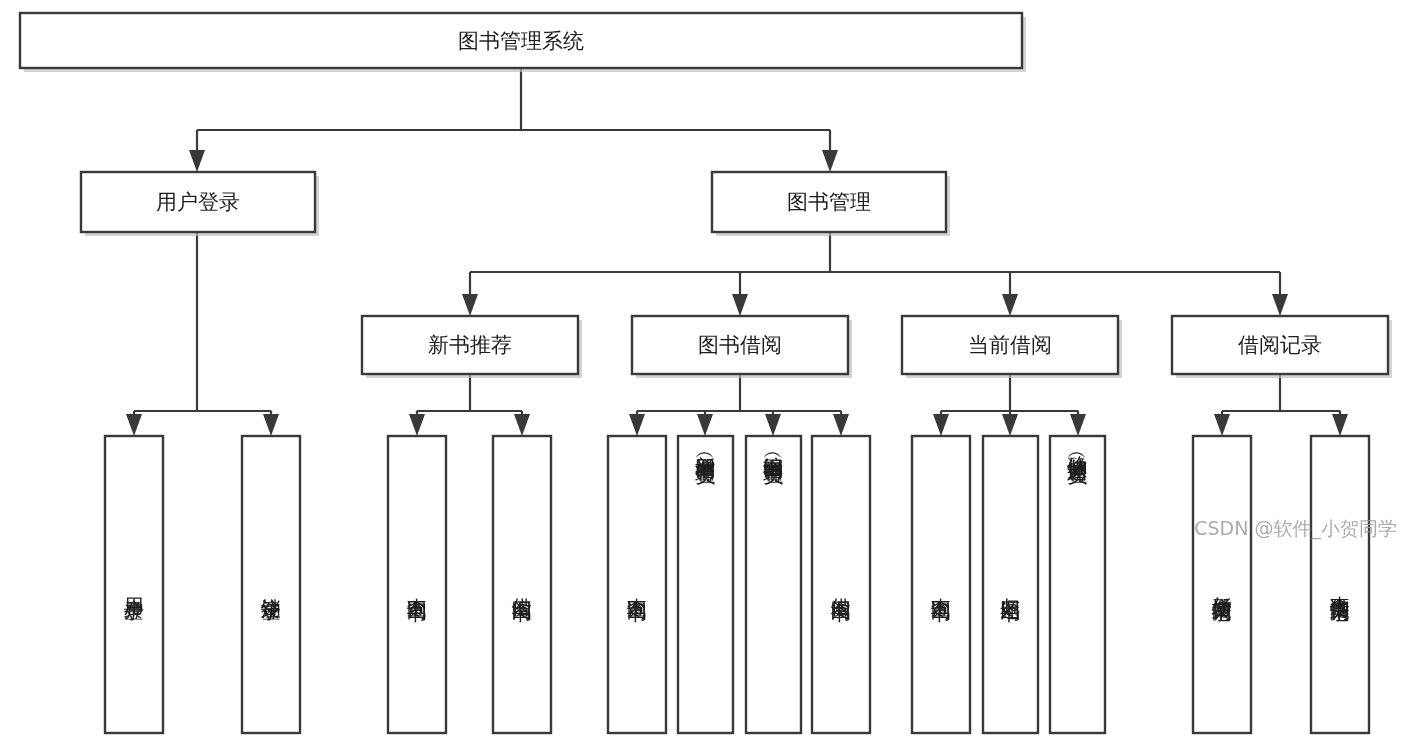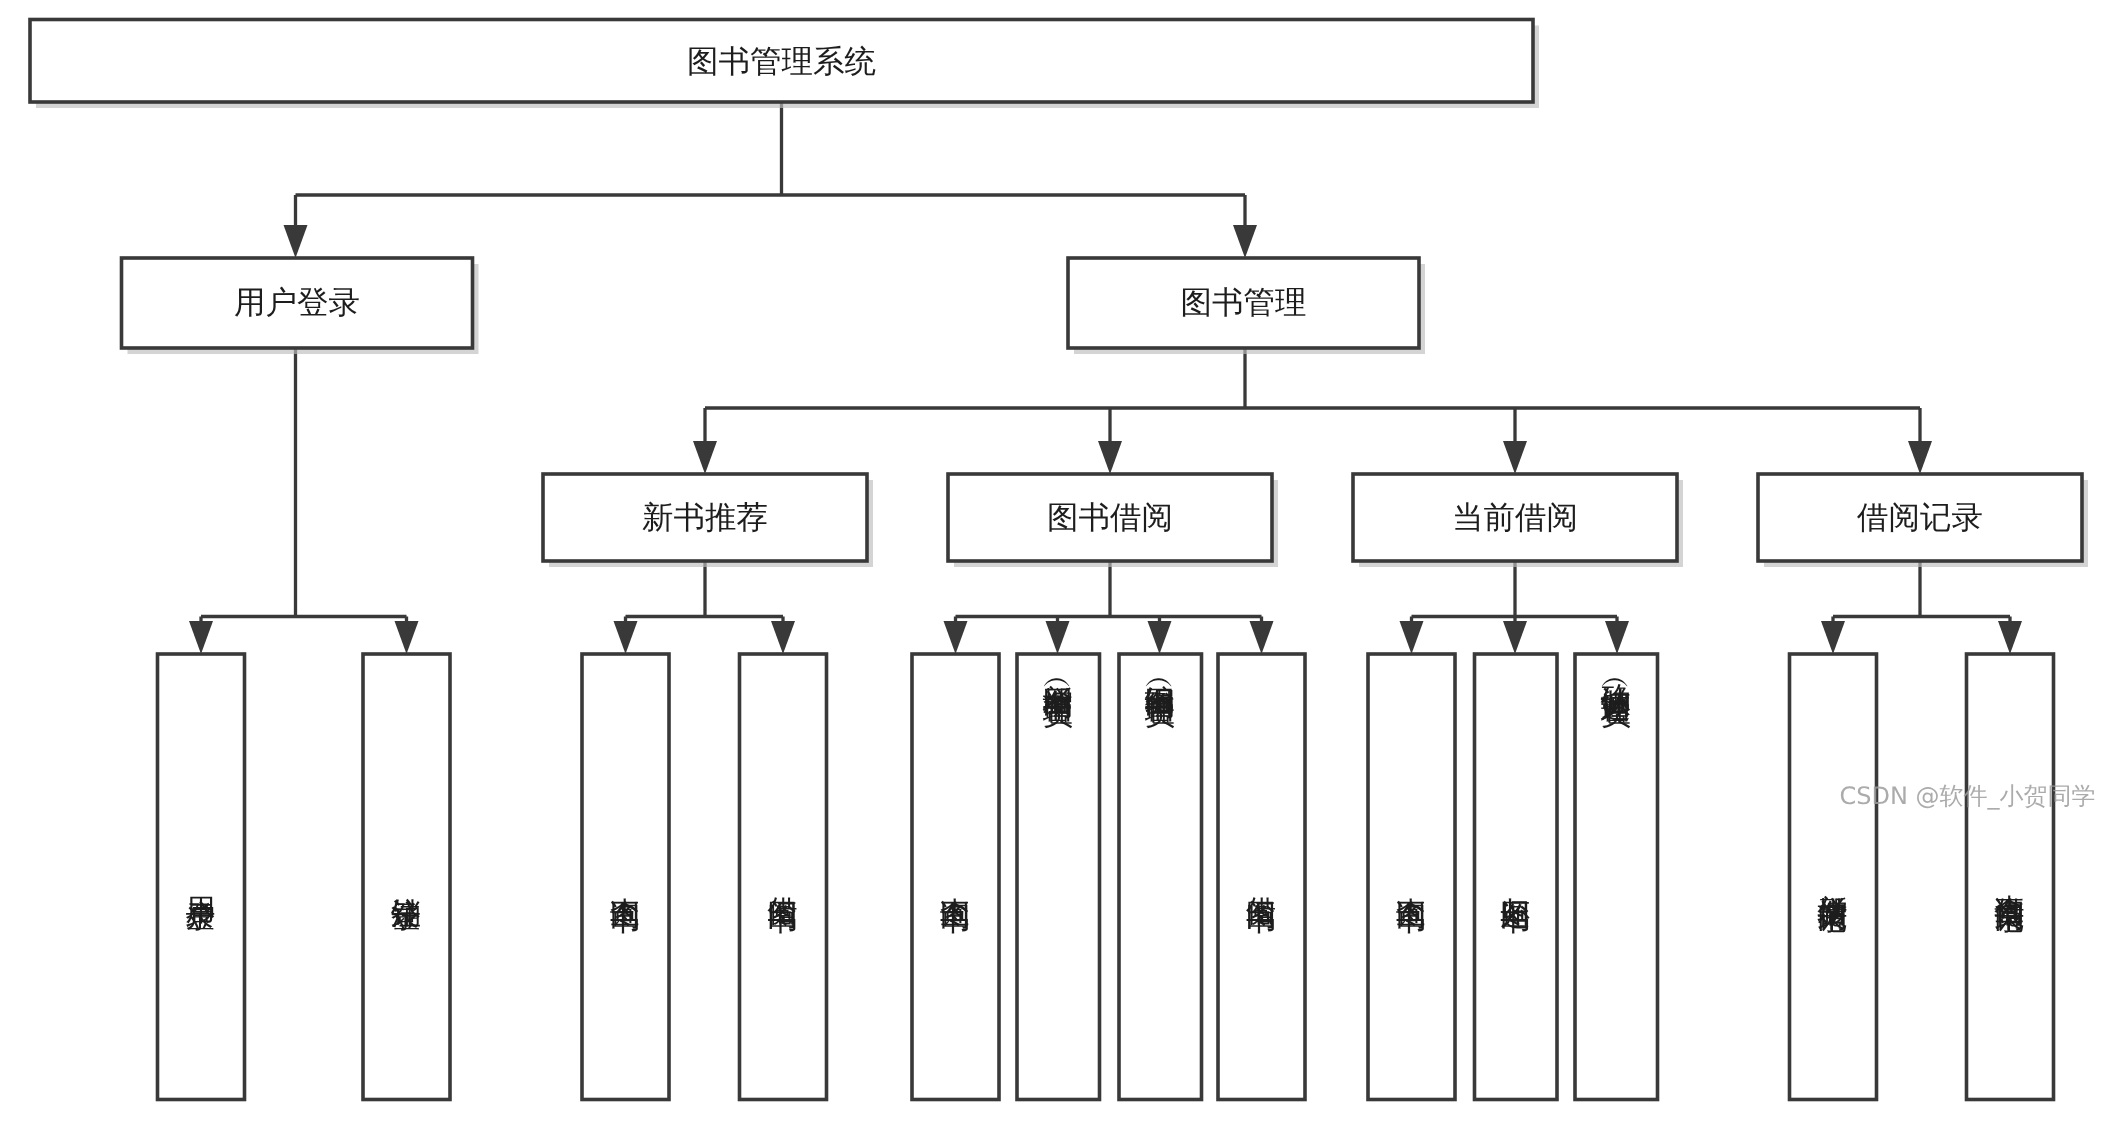--- a/index.html
+++ b/index.html
@@ -68,21 +68,21 @@
     line-height: 1.12;
     color: #1d1d1d;
     letter-spacing: 1.5px;
     white-space: nowrap;
   }
   #watermark {
     position: absolute;
     right: 8px;
     bottom: 6px;
     font-family: "DejaVu Sans", "Liberation Sans", sans-serif;
-    font-size: 16px;
+    font-size: 19px;
     color: #9d9d9d;
     opacity: .85;
     white-space: nowrap;
     user-select: none;
   }
 </style>
 </head>
 <body>
 
 <div id="diagram-root">

